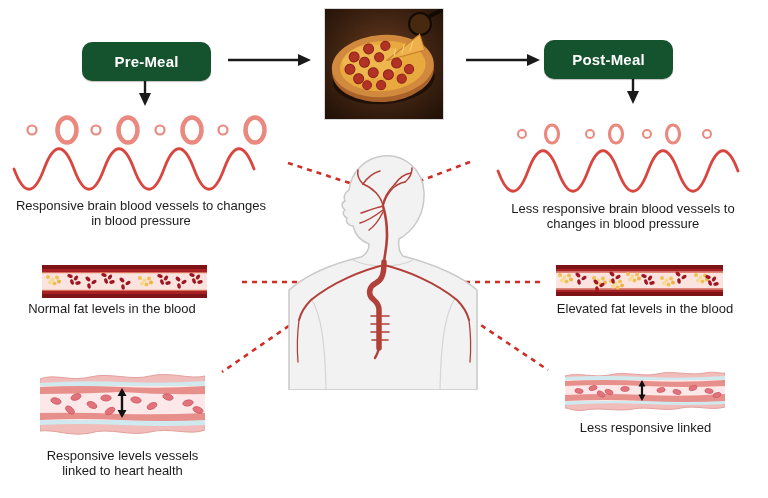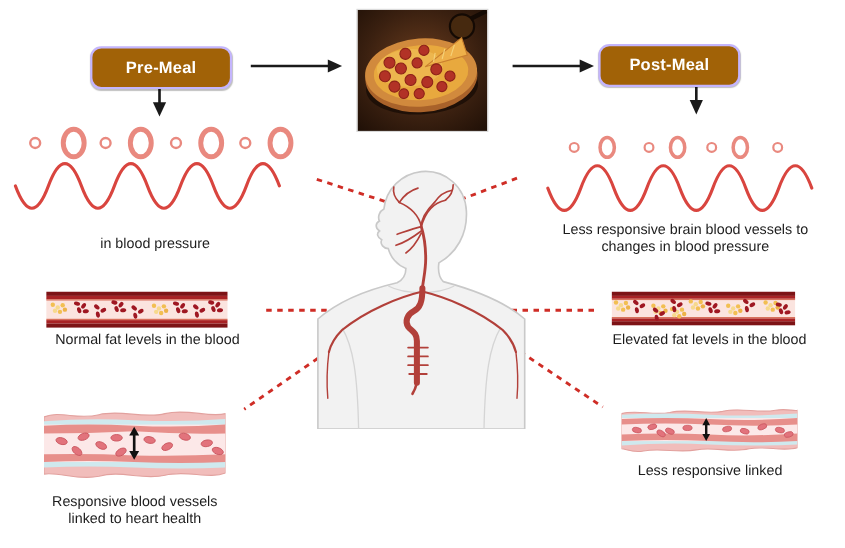--- a/index.html
+++ b/index.html
@@ -2,21 +2,21 @@
 <html><head>
 <meta charset="utf-8">
 <style>
   html,body{margin:0;padding:0;background:#ffffff;}
   .canvas{
     position:relative;width:768px;height:498px;background:#ffffff;overflow:hidden;
     font-family:"Liberation Sans", sans-serif;color:#1c1c1c;
   }
   .abs{position:absolute;}
   .meal-btn{
-    position:absolute;width:125px;height:35px;background:#a16207;border:2px solid #c4b5fd;
+    position:absolute;width:125px;height:35px;background:#14532d;border:2px solid #14532d;
     border-radius:10px;display:flex;align-items:center;justify-content:center;
     color:#ffffff;font-weight:bold;font-size:15px;letter-spacing:.2px;
     box-shadow:0 1px 1px rgba(0,0,0,.25);
   }
   .caption{
     position:absolute;text-align:center;font-size:13px;line-height:1.18;color:#1c1c1c;
   }
   svg{display:block;}
 </style>
 </head>
@@ -140,21 +140,21 @@
       <circle cx="142" cy="19" r="4.5" stroke-width="2.2"></circle>
       <ellipse cx="174" cy="19" rx="9.5" ry="12.5" stroke-width="4.5"></ellipse>
       <circle cx="205" cy="19" r="4.5" stroke-width="2.2"></circle>
       <ellipse cx="237" cy="19" rx="9.5" ry="12.5" stroke-width="4.5"></ellipse>
     </g>
   </svg>
   <svg class="abs" style="left:12px;top:146px" width="248" height="48" viewBox="0 0 248 48">
     <path d="M2,23 c10,27 20,27 30,0 c10,-27 20,-27 30,0 c10,27 20,27 30,0 c10,-27 20,-27 30,0 c10,27 20,27 30,0 c10,-27 20,-27 30,0 c10,27 20,27 30,0 c10,-27 20,-27 30,0" fill="none" stroke="#d9453f" stroke-width="2.8" stroke-linecap="round"></path>
   </svg>
   <div class="caption" style="left:8px;top:198px;width:266px">
-    <br>
+    <span>Responsive brain blood vessels to changes</span><br>
     <span>in blood pressure</span>
   </div>
 
   <svg class="abs" style="left:512px;top:117px" width="210" height="36" viewBox="0 0 210 36">
     <g stroke="#e9897f" fill="none">
       <circle cx="10" cy="17" r="4" stroke-width="2"></circle>
       <ellipse cx="40" cy="17" rx="6.5" ry="9" stroke-width="3.2"></ellipse>
       <circle cx="78" cy="17" r="4" stroke-width="2"></circle>
       <ellipse cx="104" cy="17" rx="6.5" ry="9" stroke-width="3.2"></ellipse>
       <circle cx="135" cy="17" r="4" stroke-width="2"></circle>
@@ -181,21 +181,21 @@
     <use href="#fat6" x="6" y="12"></use>
       <use href="#fat6" x="98" y="13"></use>
     <use href="#rbc4" x="28" y="11"></use>
       <use href="#rbc3" x="46" y="14"></use>
     <use href="#rbc4" x="62" y="10"></use>
       <use href="#rbc3" x="80" y="15"></use>
     <use href="#rbc4" x="118" y="11"></use>
       <use href="#rbc3" x="136" y="14"></use>
     <use href="#rbc4" x="150" y="10"></use>
   </svg>
-  <div class="caption" style="left:34px;top:301px;width:200px">
+  <div class="caption" style="left:12px;top:301px;width:200px">
     <span>Normal fat levels in the blood</span>
   </div>
 
   <svg class="abs" style="left:556px;top:265px" width="167" height="31" viewBox="0 0 167 31">
     <rect x="0" y="6" width="167" height="19" fill="#fbe4df"></rect>
     <rect x="0" y="0" width="167" height="4" fill="#7d1316"></rect>
     <rect x="0" y="4" width="167" height="2.6" fill="#a82225"></rect>
     <rect x="0" y="6.6" width="167" height="1.2" fill="#d8705c"></rect>
     <rect x="0" y="27" width="167" height="4" fill="#7d1316"></rect>
     <rect x="0" y="24.4" width="167" height="2.6" fill="#a82225"></rect>
@@ -237,21 +237,21 @@
       <ellipse cx="148" cy="36" rx="5.2" ry="3" transform="rotate(-10 148 36)"></ellipse>
       <ellipse cx="158" cy="43" rx="5.2" ry="3" transform="rotate(20 158 43)"></ellipse>
     </g>
     <g fill="#111111">
       <line x1="82" y1="27.5" x2="82" y2="44.5" stroke="#111111" stroke-width="2.4"></line>
       <polygon points="77.5,29 86.5,29 82,21"></polygon>
       <polygon points="77.5,43 86.5,43 82,51"></polygon>
     </g>
   </svg>
   <div class="caption" style="left:30px;top:448px;width:185px">
-    <span>Responsive blood vessels</span><br>
+    <span>Responsive levels vessels</span><br>
     <span>linked to heart health</span>
   </div>
 
   <svg class="abs" style="left:565px;top:367px" width="160" height="46" viewBox="0 0 160 46">
     <path d="M0,9 C14,5 28,11 44,8 C60,4 76,10 92,7 C108,3 124,9 140,6 C150,4 156,7 160,6 L160,40 C146,44 132,38 116,41 C100,45 84,39 68,42 C52,45 36,40 20,43 C10,45 4,41 0,41 Z" fill="#f1bdbb" stroke="#e2a19e" stroke-width="1"></path>
     <path d="M0,10 Q40,8 80,10 Q120,12 160,9 L160,15 Q120,17 80,15 Q40,13 0,16 Z" fill="#cfe9ee"></path>
     <path d="M0,32 Q40,30 80,32 Q120,34 160,31 L160,37 Q120,39 80,37 Q40,35 0,38 Z" fill="#cfe9ee"></path>
     <rect x="0" y="13" width="160" height="21" fill="#fce8e8"></rect>
     <path d="M0,14 Q40,12 80,14 Q120,16 160,13 L160,19 Q120,21 80,19 Q40,17 0,19 Z" fill="#e78f8b"></path>
     <path d="M0,28 Q40,26 80,28 Q120,30 160,27 L160,34 Q120,36 80,34 Q40,32 0,34 Z" fill="#e78f8b"></path>

